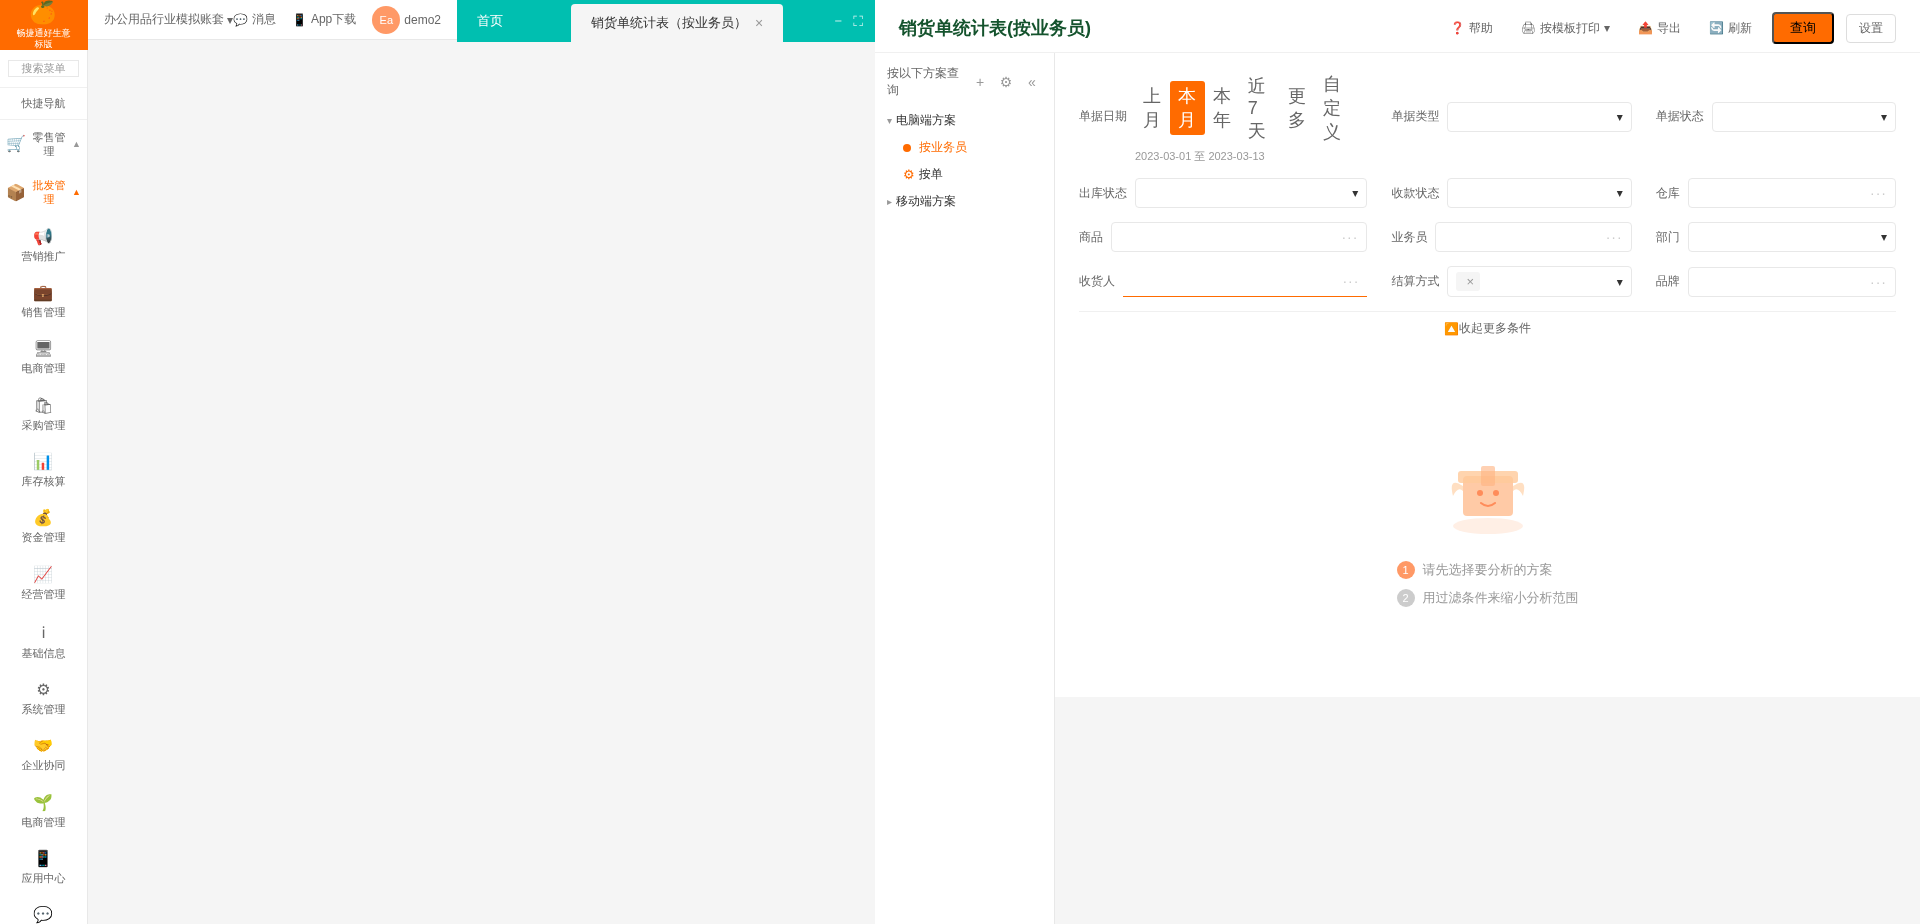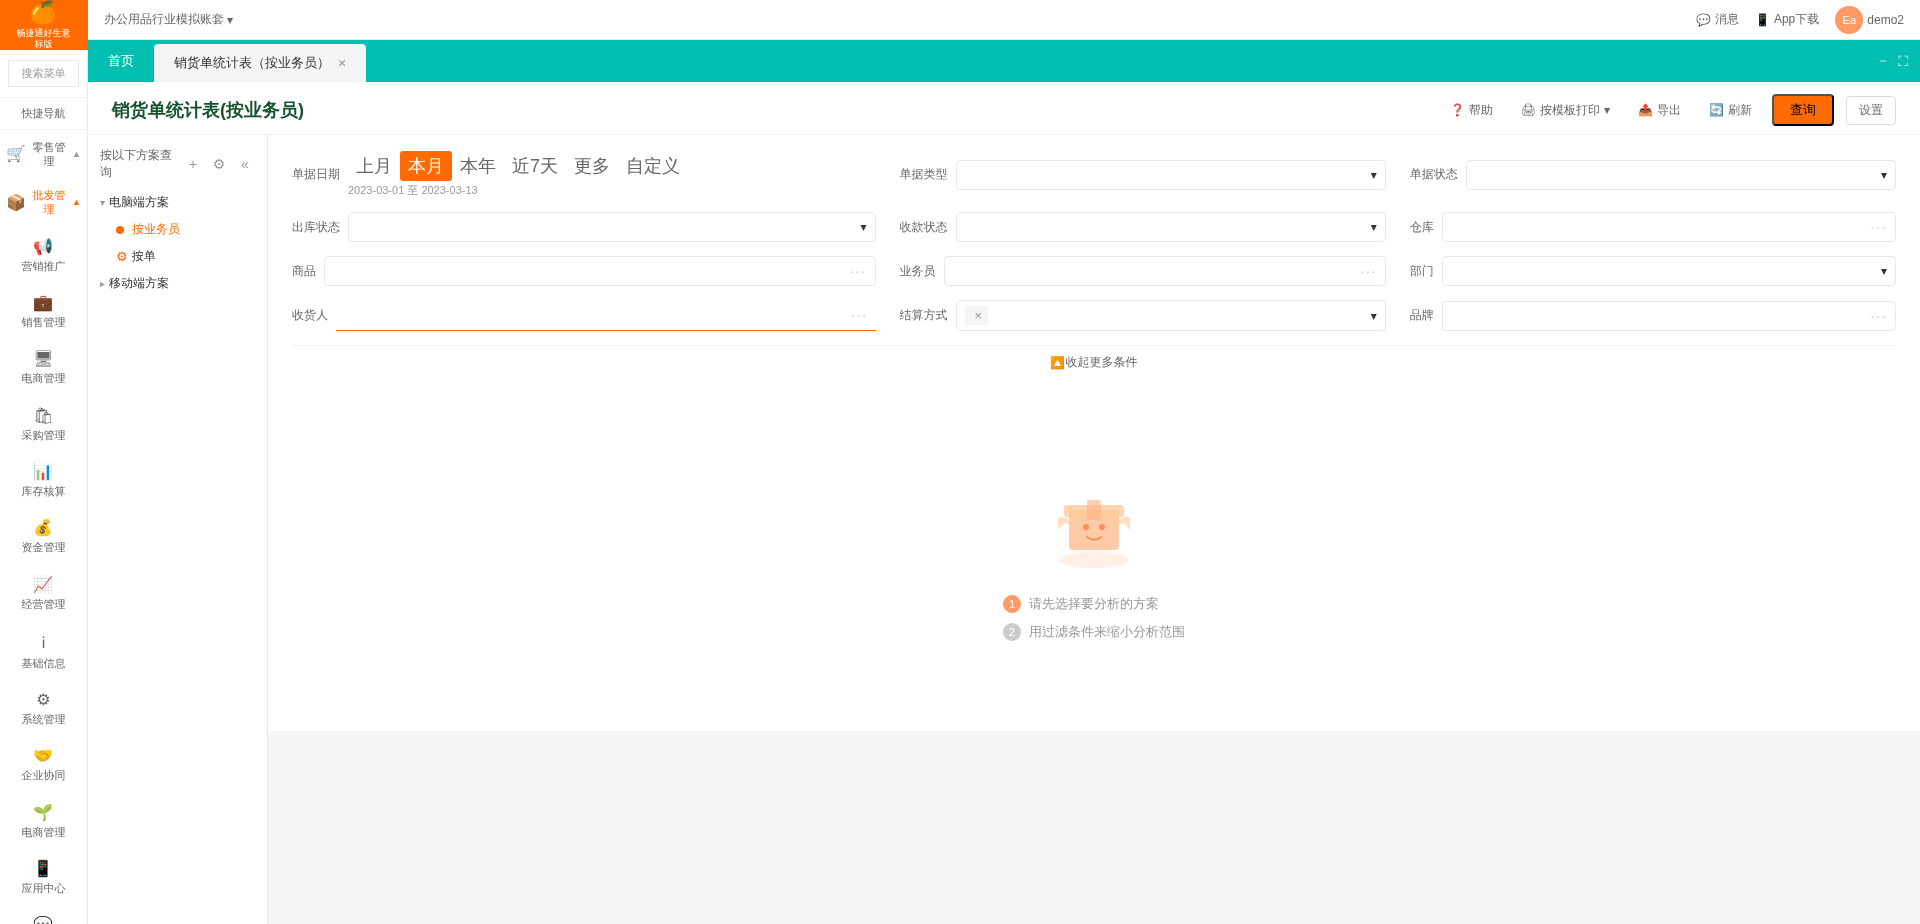--- a/index.html
+++ b/index.html
@@ -4,41 +4,41 @@
   <style>
     * { box-sizing: border-box; margin: 0; padding: 0; }
     body { font-family: 'Microsoft YaHei', sans-serif; font-size: 13px; background: #f5f5f5; color: #333; display: flex; height: 924px; overflow: hidden; }
 
     
     .sidebar { width: 88px; background: #fff; border-right: 1px solid #e8e8e8; display: flex; flex-direction: column; align-items: center; padding-top: 0; flex-shrink: 0; }
     .sidebar-logo { width: 88px; height: 56px; background: #ff6b00; display: flex; flex-direction: column; align-items: center; justify-content: center; color: #fff; font-size: 11px; cursor: pointer; }
     .sidebar-logo .logo-icon { font-size: 22px; margin-bottom: 2px; }
     .sidebar-logo .logo-text { font-size: 10px; line-height: 1.2; text-align: center; }
     .sidebar-search { width: 100%; padding: 10px 8px; border-bottom: 1px solid #f0f0f0; }
-    .sidebar-search-btn { width: 100%; background: none; border: 1px solid #e8e8e8; border-radius: 0; padding: 5px; font-size: 11px; color: #999; cursor: pointer; text-align: center; }
+    .sidebar-search-btn { width: 100%; background: none; border: 1px solid #e8e8e8; border-radius: 0; font-size: 11px; color: #999; cursor: pointer; text-align: center; }
     .sidebar-nav-btn { width: 100%; padding: 8px 0; text-align: center; font-size: 11px; color: #666; cursor: pointer; border-bottom: 1px solid #f0f0f0; }
     .sidebar-item { width: 100%; padding: 10px 4px; text-align: center; font-size: 12px; color: #666; cursor: pointer; display: flex; flex-direction: column; align-items: center; gap: 3px; }
     .sidebar-item.active { color: #ff6b00; }
     .sidebar-item .item-icon { font-size: 16px; }
     .sidebar-item .item-label { font-size: 11px; line-height: 1.3; }
     .sidebar-item.has-arrow { flex-direction: row; justify-content: center; gap: 2px; padding: 10px 6px; }
 
     
-    .main { flex: 1; display: flex; flex-direction: column; overflow: hidden; }
+    .main { flex: 1; display: flex; flex-direction: row; overflow: hidden; }
 
     
     .top-header { height: 40px; background: #fff; border-bottom: 1px solid #e8e8e8; display: flex; align-items: center; justify-content: space-between; padding: 0 16px; }
     .top-header-left { display: flex; align-items: center; gap: 8px; font-size: 12px; color: #666; }
     .top-header-right { display: flex; align-items: center; gap: 16px; font-size: 12px; color: #666; }
     .header-dropdown { display: flex; align-items: center; gap: 3px; cursor: pointer; }
     .header-action { display: flex; align-items: center; gap: 4px; cursor: pointer; }
     .avatar { width: 28px; height: 28px; border-radius: 50%; background: #ff9966; display: flex; align-items: center; justify-content: center; color: #fff; font-size: 11px; }
 
     
-    .tab-bar { height: 42px; background: #00bfb0; display: flex; align-items: center; padding: 0 0; position: relative; }
+    .tab-bar { height: 42px; background: #00bfb0; display: flex; align-items: center; padding: 0 0; position: relative; gap: 48px; }
     .tab-item { height: 42px; padding: 0 20px; display: flex; align-items: center; gap: 8px; font-size: 13px; cursor: pointer; color: rgba(255,255,255,0.85); }
     .tab-item.active { background: #f5f5f5; color: #333; border-radius: 4px 4px 0 0; margin-top: 4px; height: 38px; }
     .tab-item:first-child { color: #fff; font-weight: 500; }
     .tab-close { font-size: 14px; color: #999; cursor: pointer; }
     .tab-bar-right { margin-left: auto; display: flex; align-items: center; gap: 8px; padding-right: 12px; color: rgba(255,255,255,0.8); font-size: 16px; }
 
     
     .content { flex: 1; display: flex; flex-direction: column; overflow: hidden; }
 
     

